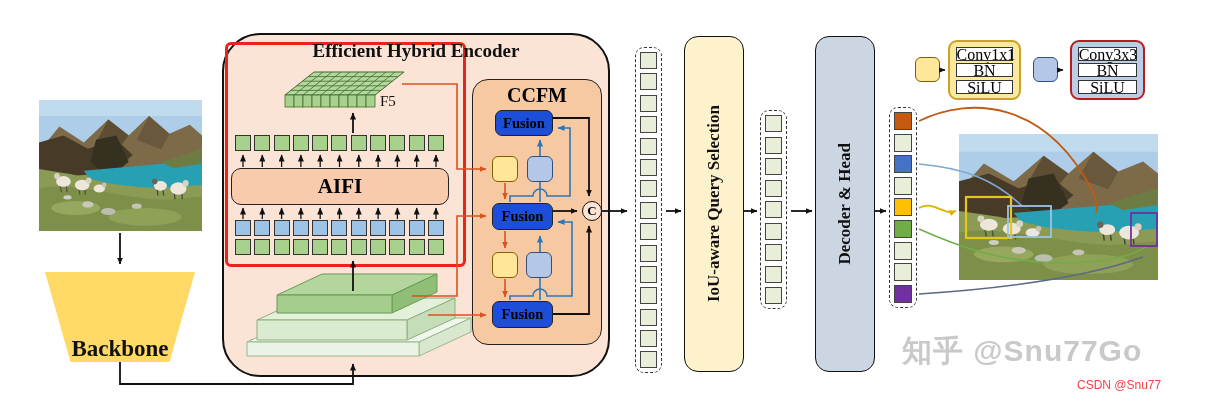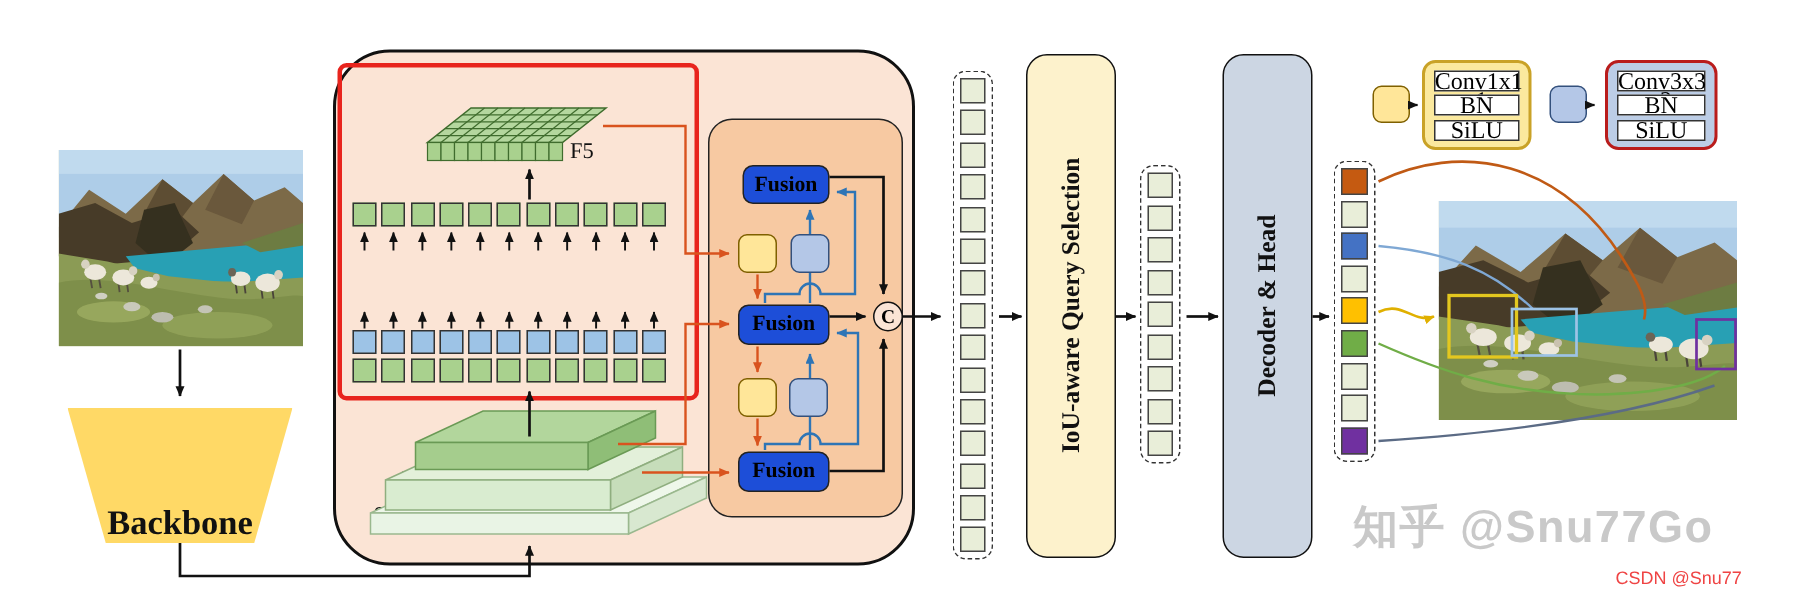--- a/index.html
+++ b/index.html
@@ -134,22 +134,26 @@
         <use href="#scene"></use>
       </svg>
   </div>
 
   <div class="abs z2" id="backbone">
     <span>Backbone</span>
   </div>
 
   <div class="abs z2" id="encoder-box"></div>
   <div class="abs z3" id="red-box"></div>
+  <div class="abs z3" id="encoder-title">Efficient Hybrid Encoder</div>
   <div class="abs z3" id="f5-label">F5</div>
 
+  <div class="abs z3" id="aifi">
+    <span>AIFI</span>
+  </div>
   <div class="abs z3 tokrow" id="row-green1">
       <div class="sq sq-green"></div>
       <div class="sq sq-green"></div>
       <div class="sq sq-green"></div>
       <div class="sq sq-green"></div>
       <div class="sq sq-green"></div>
       <div class="sq sq-green"></div>
       <div class="sq sq-green"></div>
       <div class="sq sq-green"></div>
       <div class="sq sq-green"></div>
@@ -181,20 +185,21 @@
       <div class="sq sq-green"></div>
       <div class="sq sq-green"></div>
       <div class="sq sq-green"></div>
     </div>
 
   <div class="abs z3 stage-label" id="lbl-s5">S5</div>
   <div class="abs z3 stage-label" id="lbl-s4">S4</div>
   <div class="abs z3 stage-label" id="lbl-s3">S3</div>
 
   <div class="abs z3" id="ccfm"></div>
+  <div class="abs z3" id="ccfm-title">CCFM</div>
   <div class="abs z3 fusion" id="fusion1">Fusion</div>
   <div class="abs z3 fusion" id="fusion2">Fusion</div>
   <div class="abs z3 fusion" id="fusion3">Fusion</div>
   <div class="abs z3 chip chip-y" id="ychip1" style="background: rgb(255, 230, 153);"></div>
   <div class="abs z3 chip chip-b" id="bchip1" style="background: rgb(180, 199, 231);"></div>
   <div class="abs z3 chip chip-y" id="ychip2" style="background: rgb(255, 230, 153);"></div>
   <div class="abs z3 chip chip-b" id="bchip2" style="background: rgb(180, 199, 231);"></div>
   <div class="abs z3" id="concat">C</div>
 
   <div class="abs z2 tokcol" id="col-memory">

